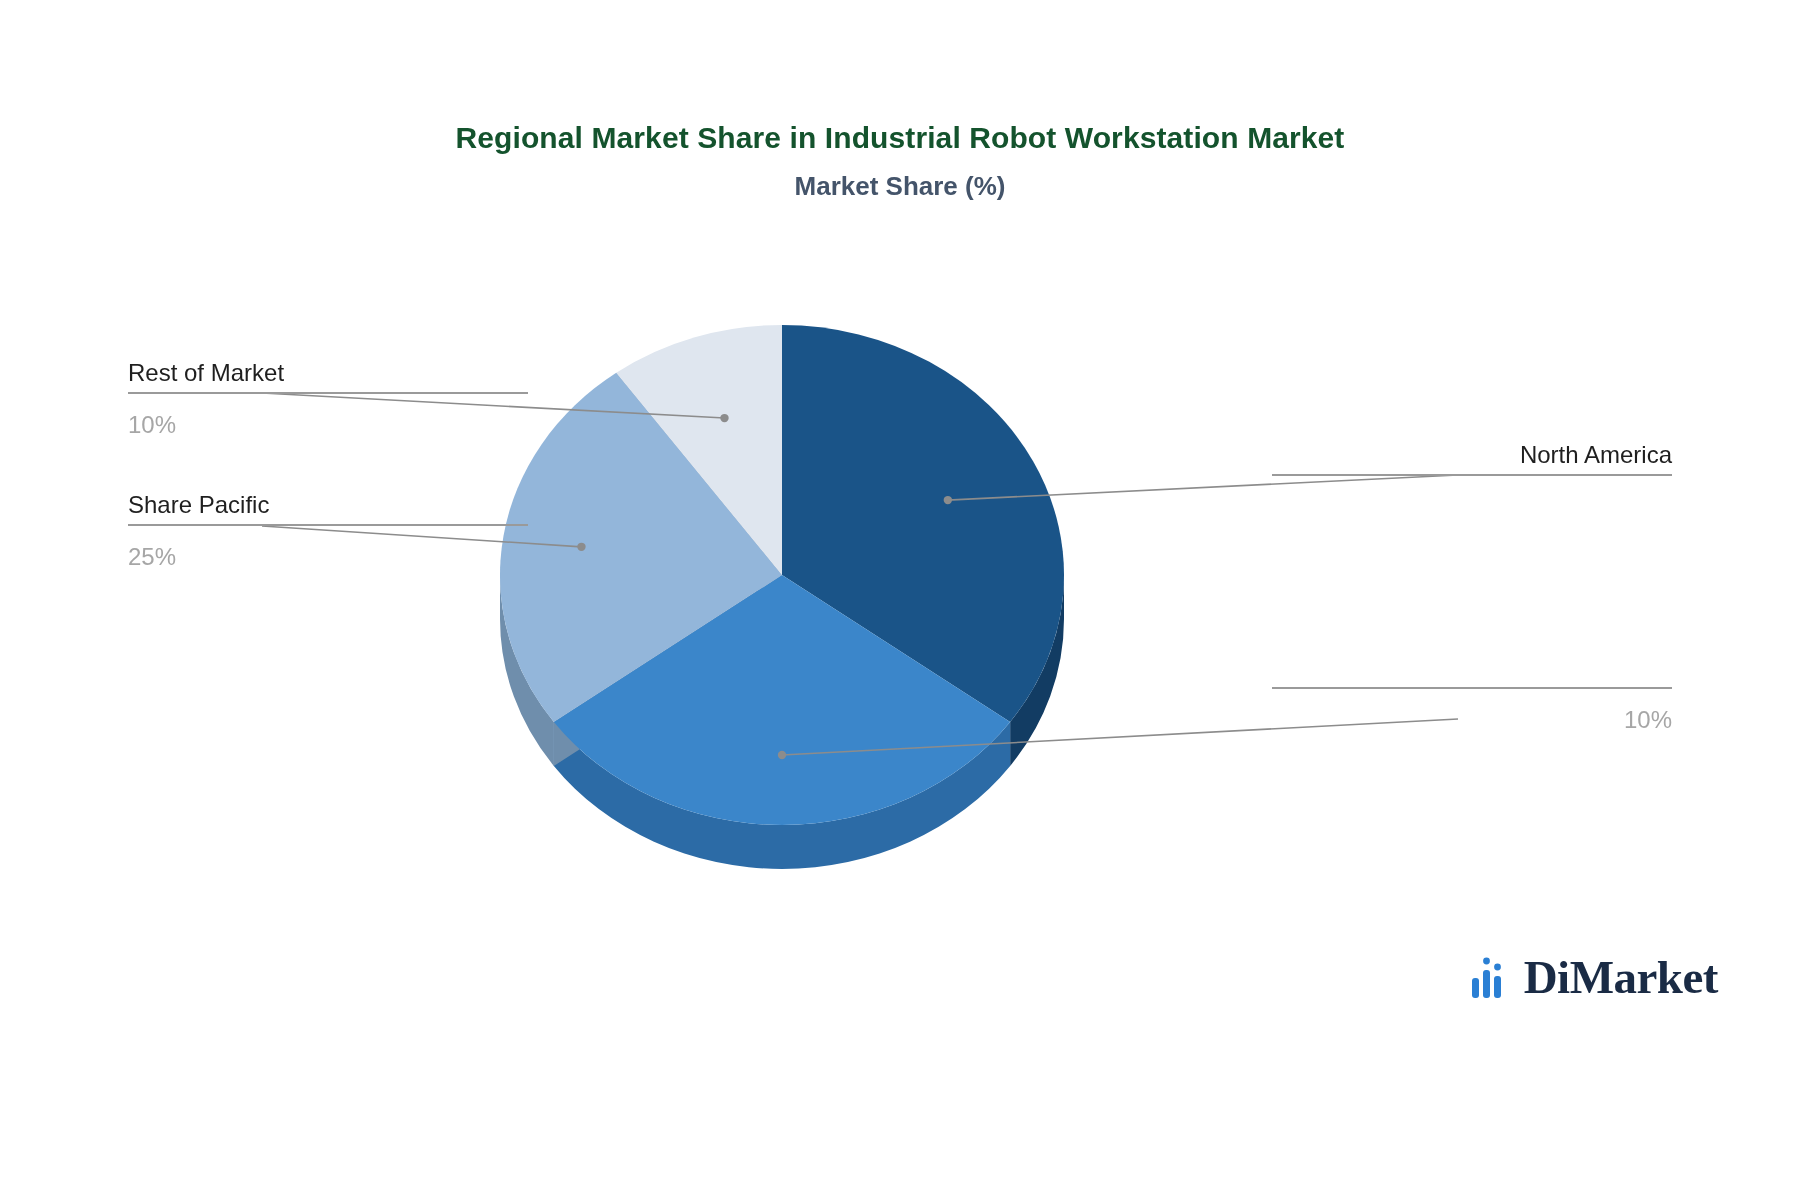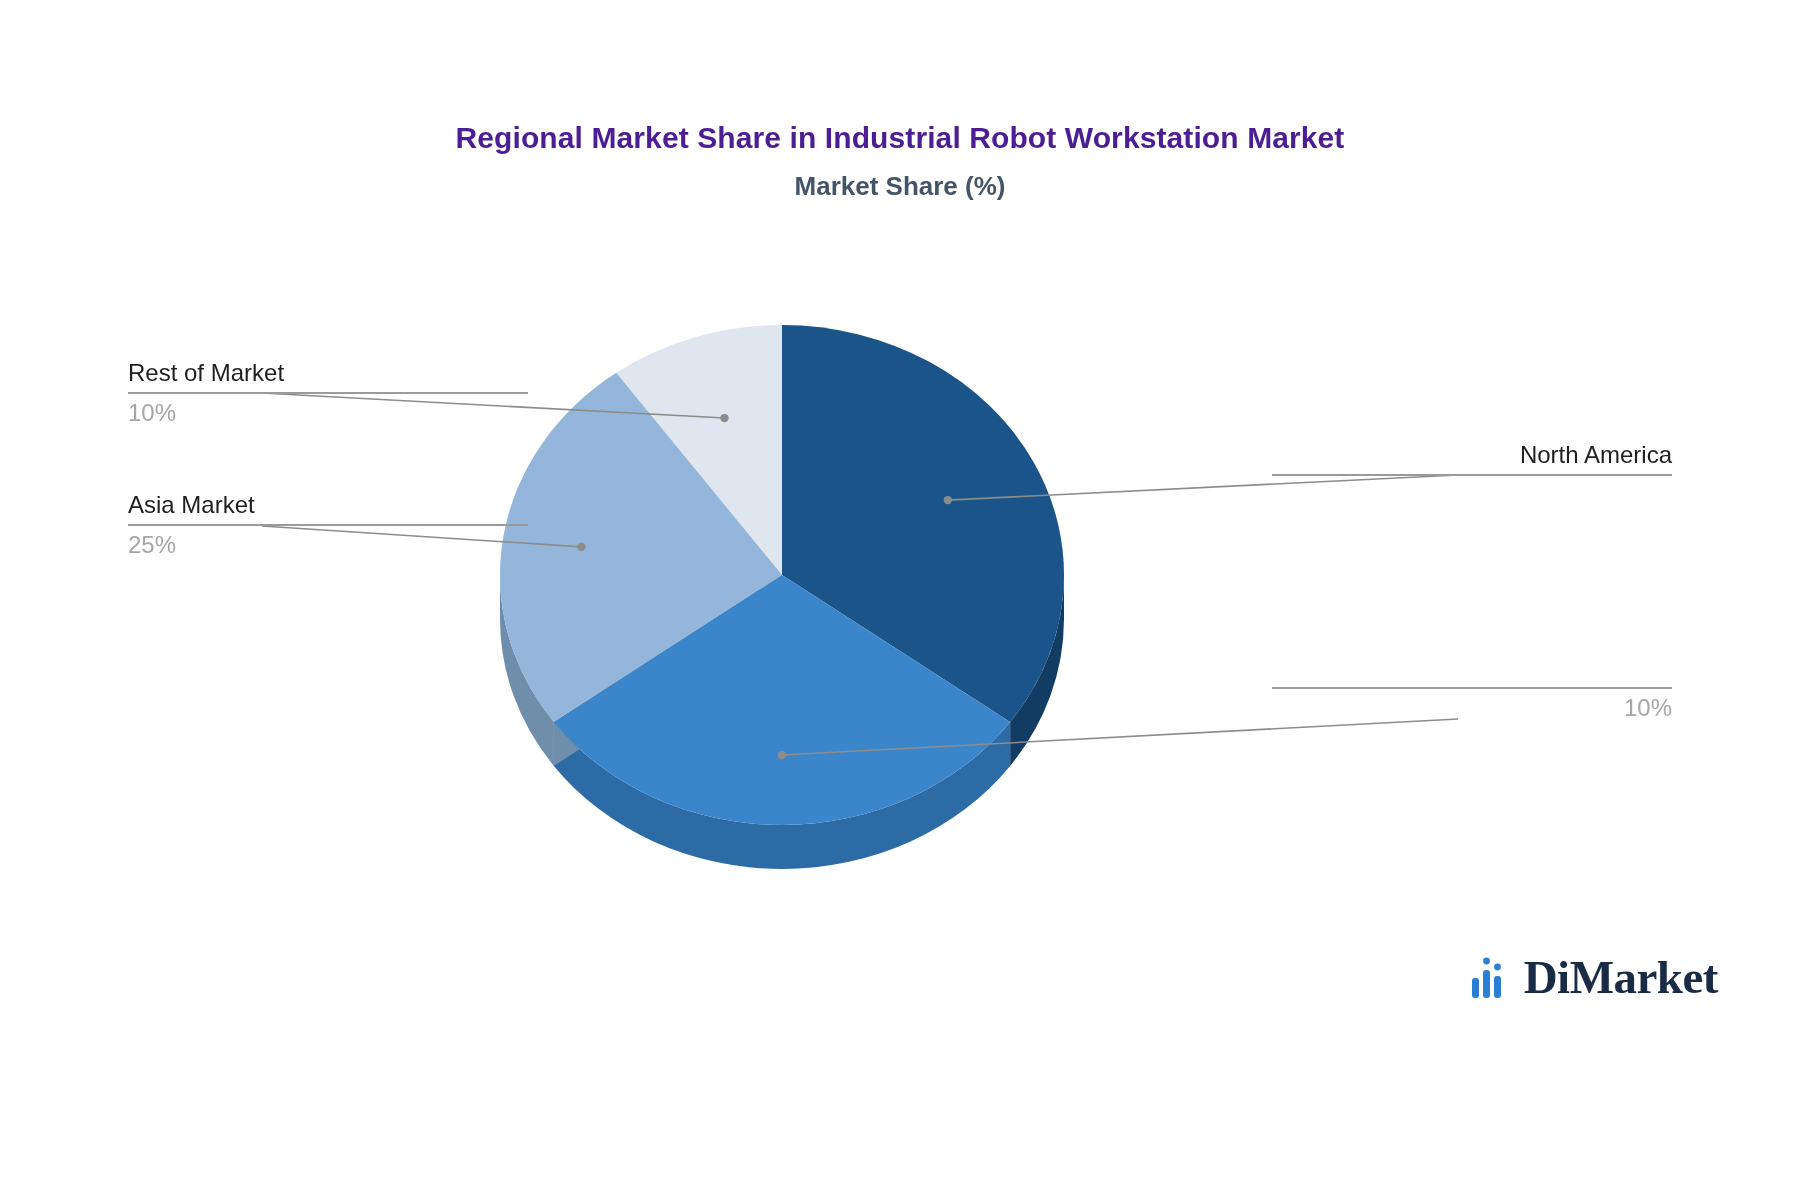--- a/index.html
+++ b/index.html
@@ -27,21 +27,21 @@
     position: absolute;
     left: 0;
     top: 120px;
     width: 1800px;
     text-align: center;
     pointer-events: none;
   }
   .chart-title {
     font-size: 30px;
     font-weight: bold;
-    color: #4c1d95;
+    color: #14532d;
     letter-spacing: 0.1px;
     line-height: 36px;
   }
   .chart-subtitle {
     font-size: 26px;
     font-weight: bold;
     color: #44546a;
     line-height: 32px;
     margin-top: 14px;
   }
@@ -69,21 +69,21 @@
   }
   .callout .cl-rule {
     height: 2px;
     background: #9a9a9a;
     margin-top: 4px;
   }
   .callout .cl-value {
     font-size: 24px;
     color: #a6a6a6;
     line-height: 30px;
-    margin-top: 4px;
+    margin-top: 16px;
   }
   .callout.left  { text-align: left;  left: 128px; }
   .callout.right { text-align: right; left: 1272px; width: 400px; }
 
   
   #logo {
     position: absolute;
     right: 82px;
     bottom: 196px;
     display: flex;
@@ -145,21 +145,21 @@
     </svg>
   </div>
 
   <div class="callout left" id="callout-0" style="top:358px;">
     <div class="cl-name">Rest of Market</div>
     <div class="cl-rule"></div>
     <div class="cl-value">10%</div>
   </div>
 
   <div class="callout left" id="callout-1" style="top:490px;">
-    <div class="cl-name">Asia Market</div>
+    <div class="cl-name">Share Pacific</div>
     <div class="cl-rule"></div>
     <div class="cl-value">25%</div>
   </div>
 
   <div class="callout right" id="callout-2" style="top:440px;">
     <div class="cl-name">North America</div>
     <div class="cl-rule"></div>
   </div>
 
   <div class="callout right" id="callout-3" style="top:683px;">

